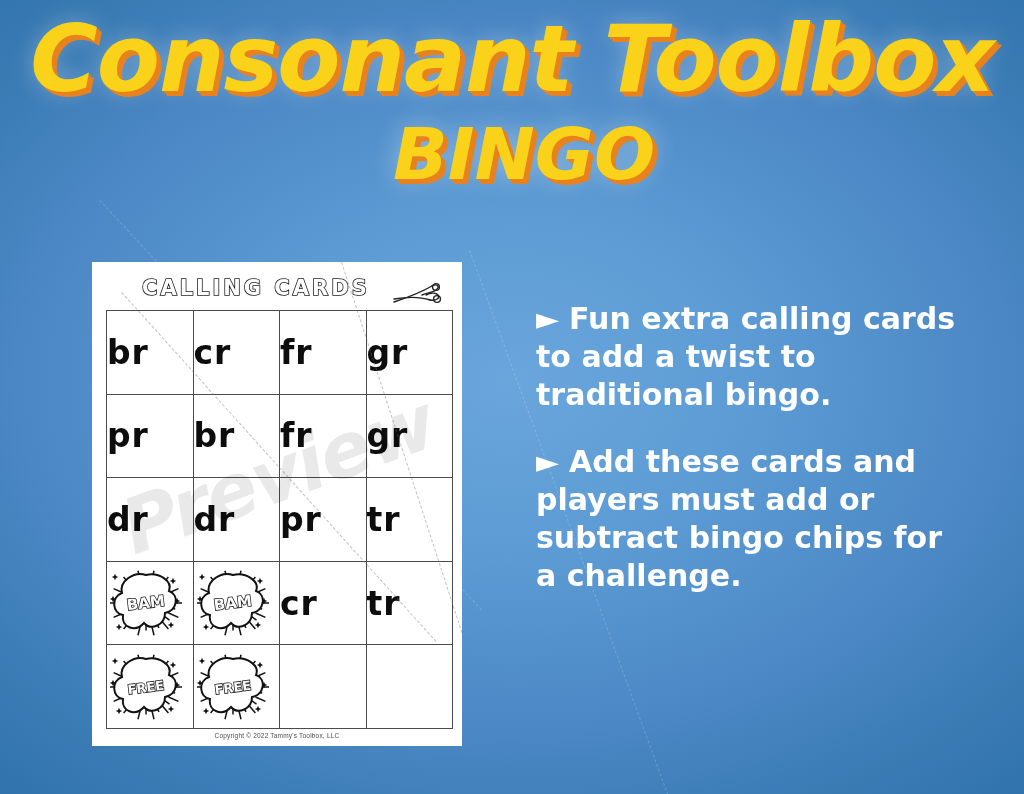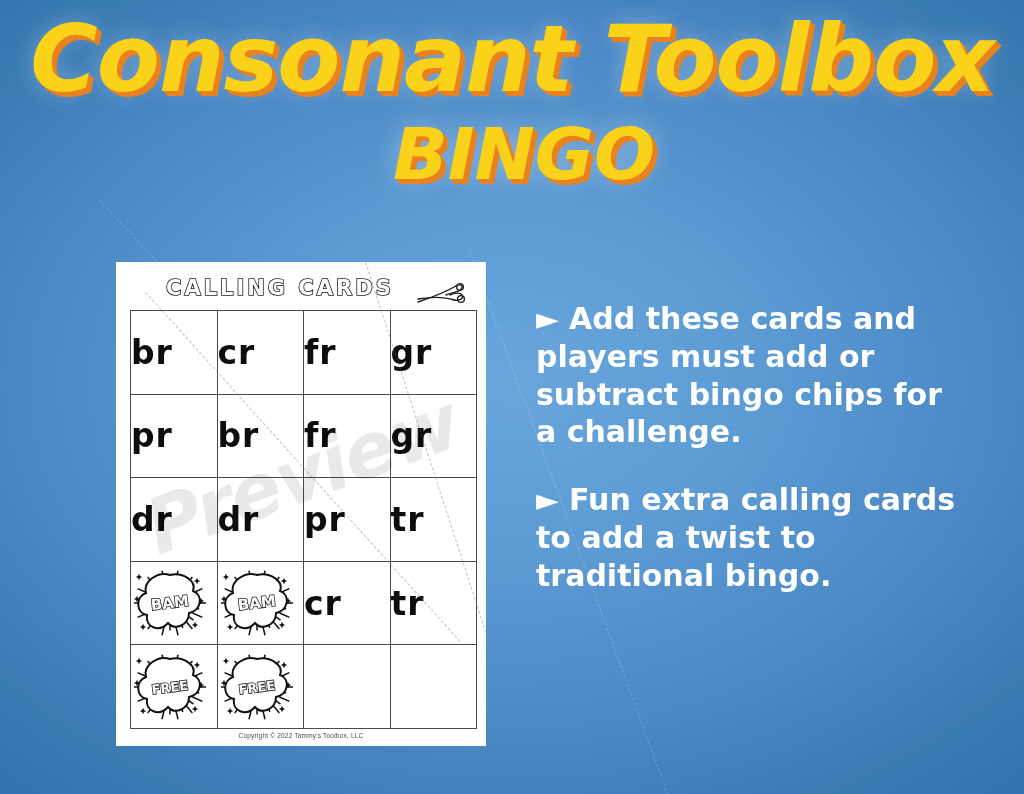--- a/index.html
+++ b/index.html
@@ -39,21 +39,21 @@
     text-shadow:
       4px 4px 0 #E8821E,
       5px 5px 0 #E8821E,
       2px 2px 0 #E8821E,
       0 0 26px rgba(255,255,255,0.38);
     padding-left: 24px;
   }
 
   
   #sheet{
-    position:absolute;left:116px;top:262px;width:370px;height:484px;
+    position:absolute;left:92px;top:262px;width:370px;height:484px;
     background:#ffffff;overflow:hidden;
   }
   .sheet-head{
     position:absolute;left:0;top:10px;width:370px;height:34px;
   }
   .calling-cards{
     position:absolute;left:50px;top:4px;
     font-family:"DejaVu Sans", sans-serif;
     font-weight:bold;font-size:21px;letter-spacing:3px;
     color:#ffffff;
@@ -372,18 +372,18 @@
 
     <div class="diag" style="left:30px;top:30px;width:470px;transform:rotate(48deg);"></div>
     <div class="diag" style="left:250px;top:0px;width:470px;transform:rotate(72deg);"></div>
 
     <div class="watermark">Preview</div>
 
     <div class="sheet-copy">Copyright © 2022 Tammy's Toolbox, LLC</div>
   </div>
 
   <div id="bullets">
+      <div class="bullet"><span class="arrow">►</span><span>Fun extra calling cards to add a twist to traditional bingo.</span></div>
       <div class="bullet"><span class="arrow">►</span><span>Add these cards and players must add or subtract bingo chips for a challenge.</span></div>
-      <div class="bullet"><span class="arrow">►</span><span>Fun extra calling cards to add a twist to traditional bingo.</span></div>
     </div>
 
 
 </div>
 
 </body></html>

